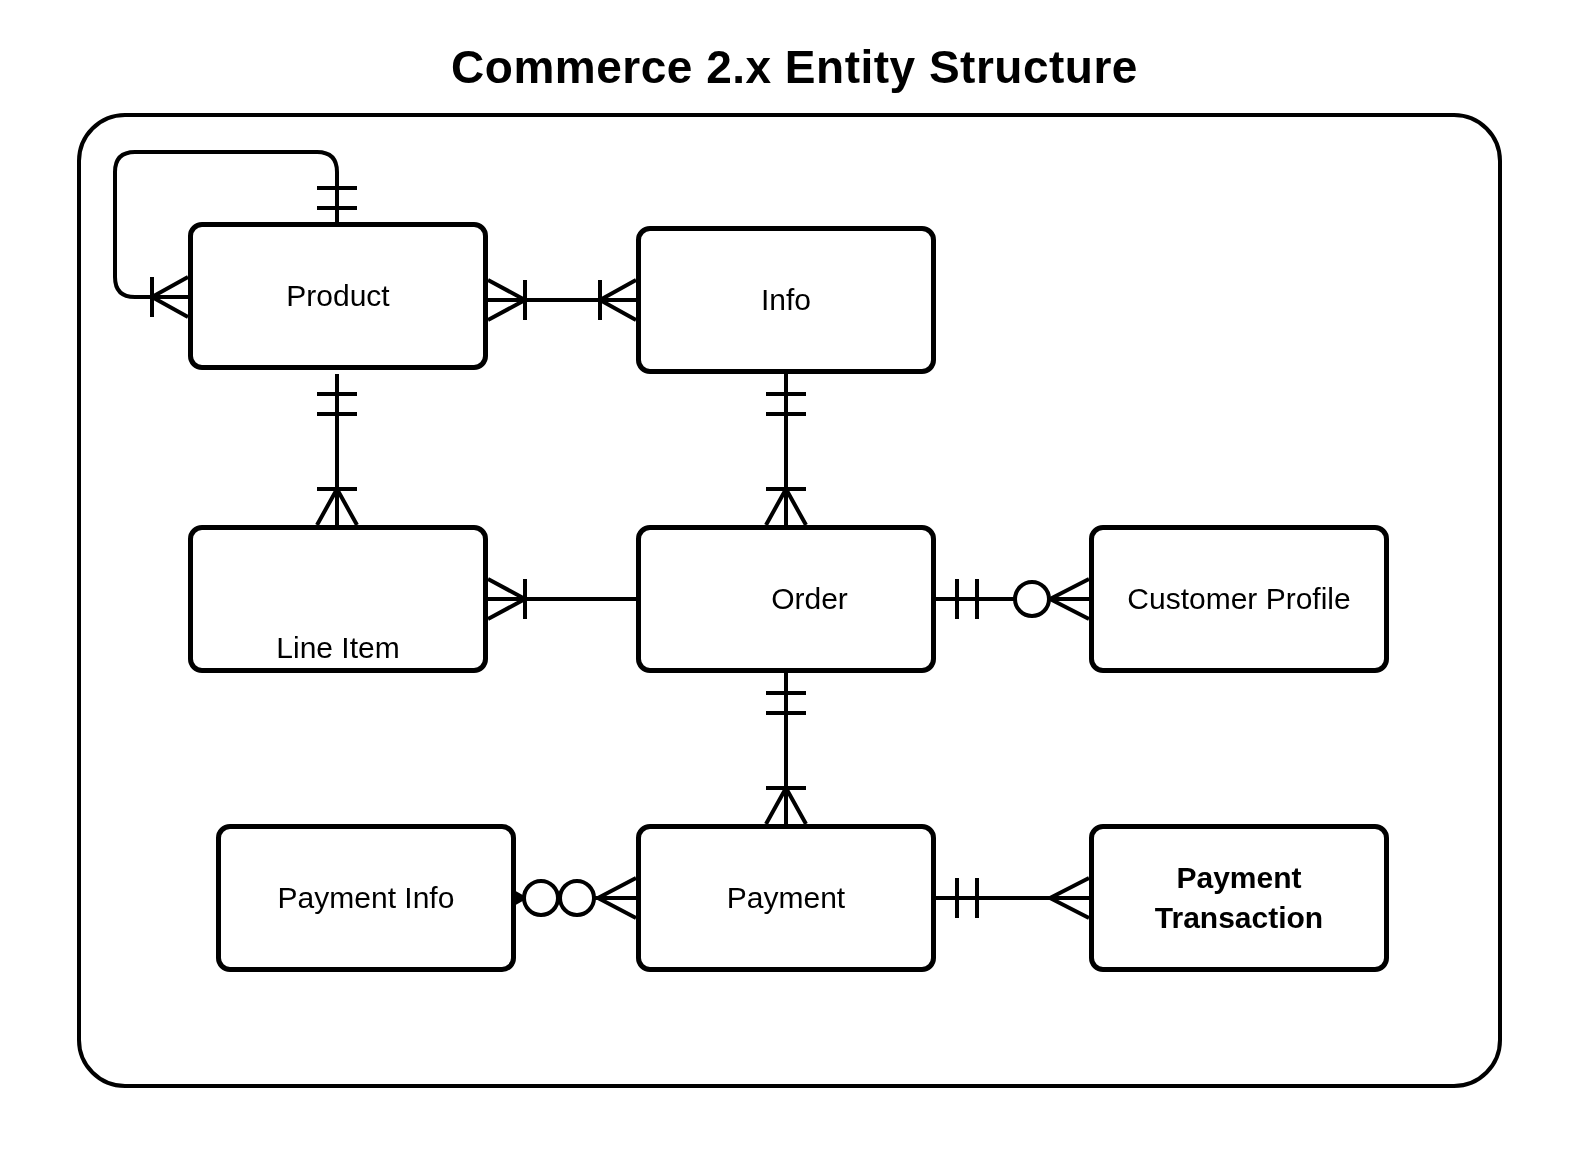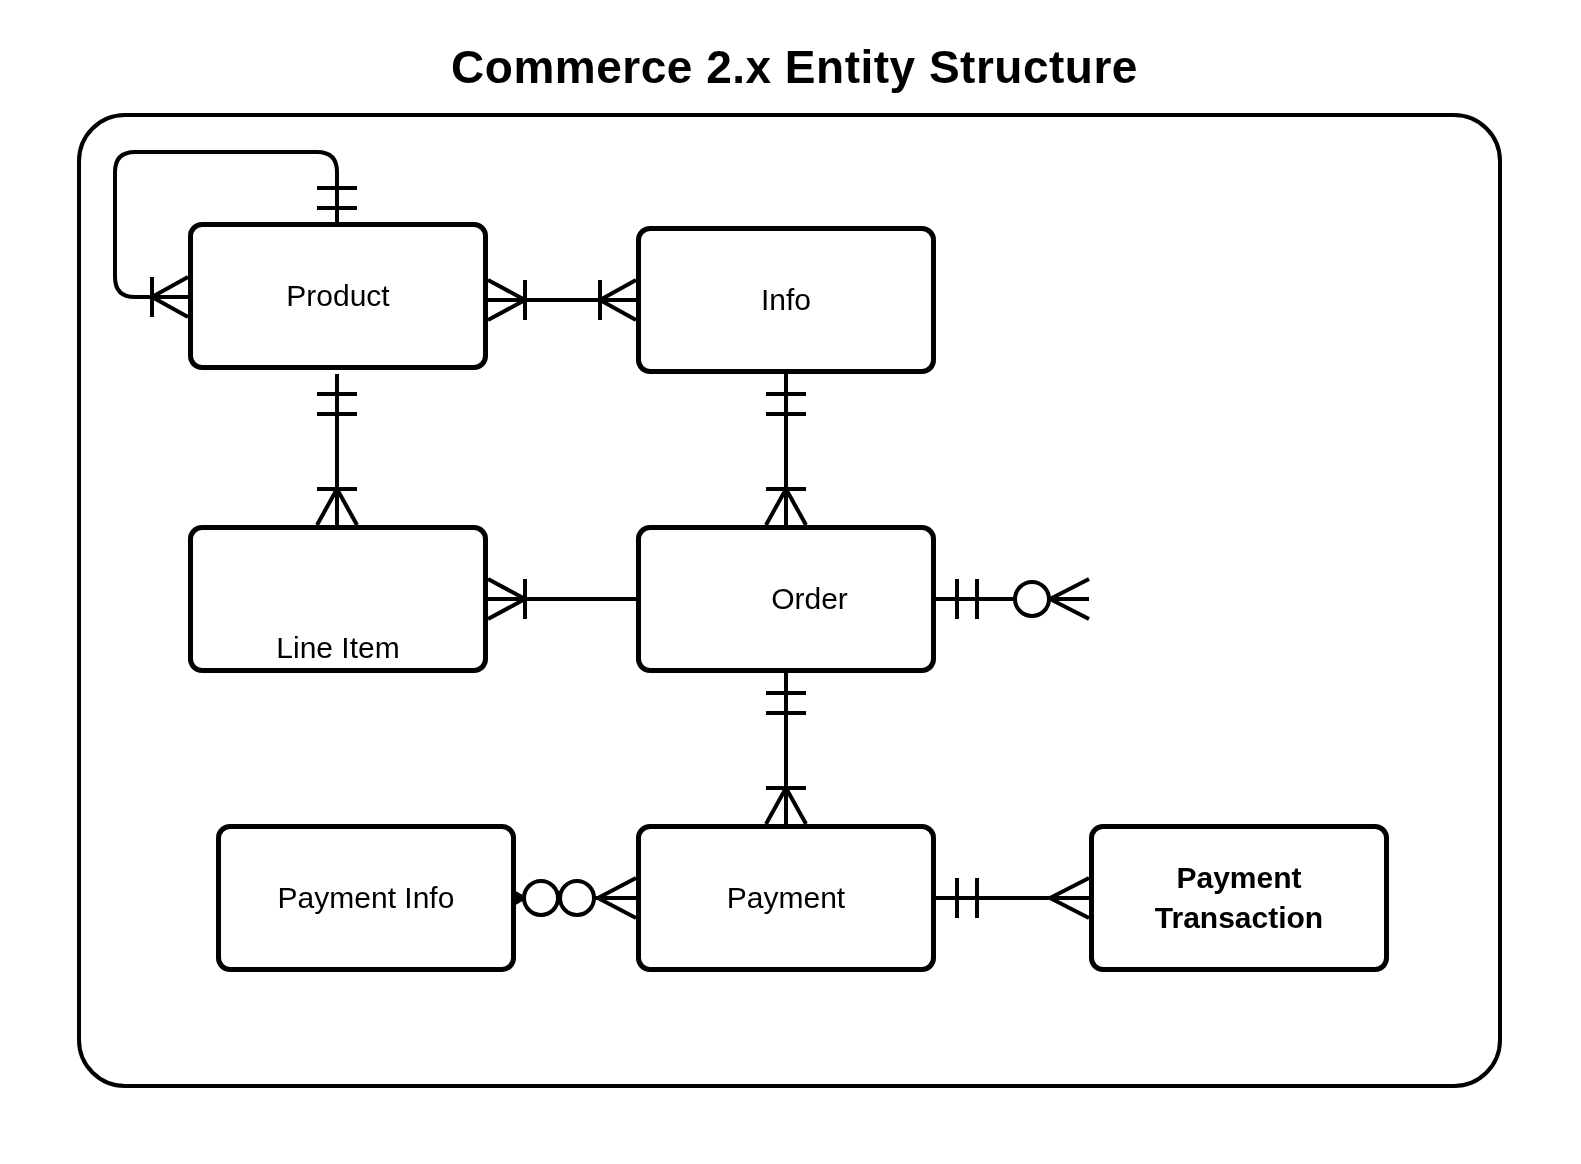--- a/index.html
+++ b/index.html
@@ -146,20 +146,23 @@
   </div>
 
   <div class="entity" style="left:188px; top:525px;align-items:flex-end;">
     <span class="label">Line Item</span>
   </div>
 
   <div class="entity" style="left:636px; top:525px;padding-left:47px;">
     <span class="label">Order</span>
   </div>
 
+  <div class="entity" style="left:1089px; top:525px;">
+    <span class="label">Customer Profile</span>
+  </div>
 
   <div class="entity" style="left:188px; top:824px;margin-left:28px;">
     <span class="label">Payment Info</span>
   </div>
 
   <div class="entity" style="left:636px; top:824px;">
     <span class="label">Payment</span>
   </div>
 
   <div class="entity" style="left:1089px; top:824px;font-weight:bold;">

